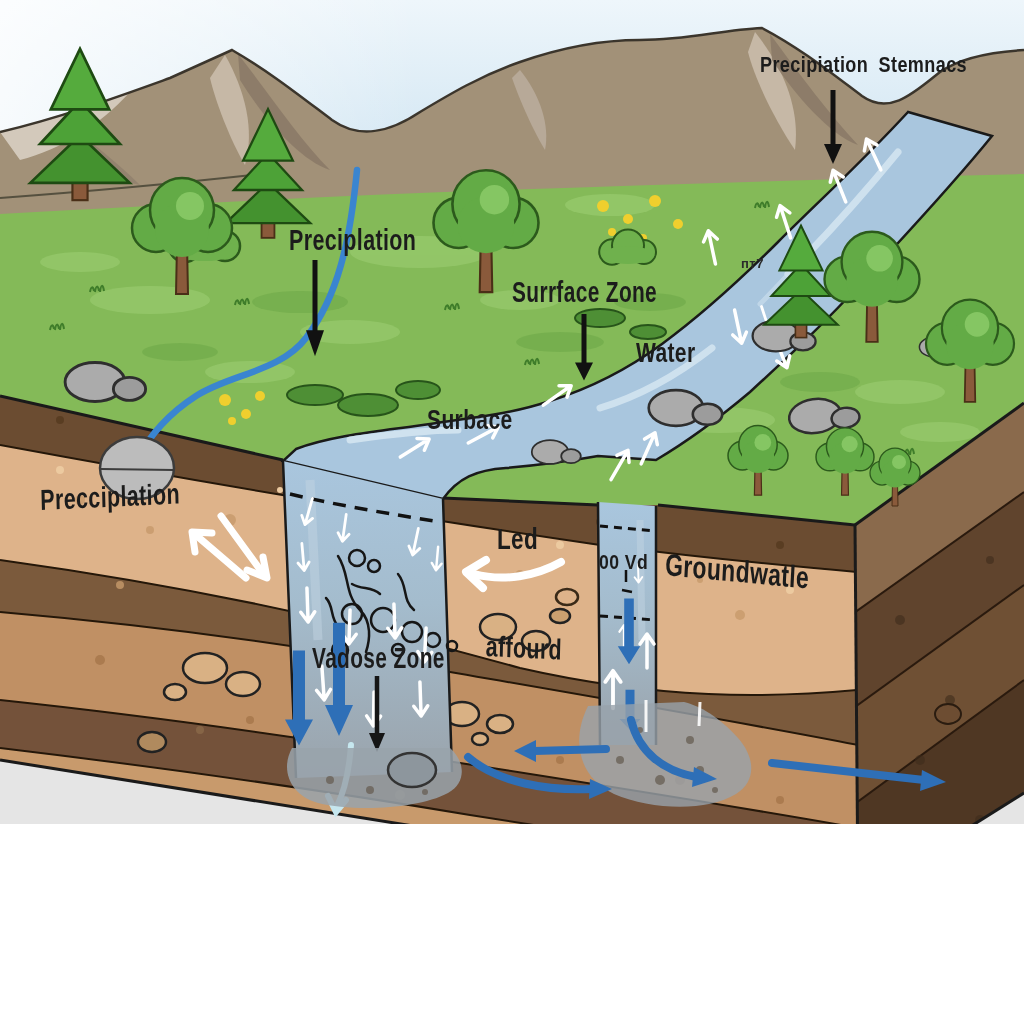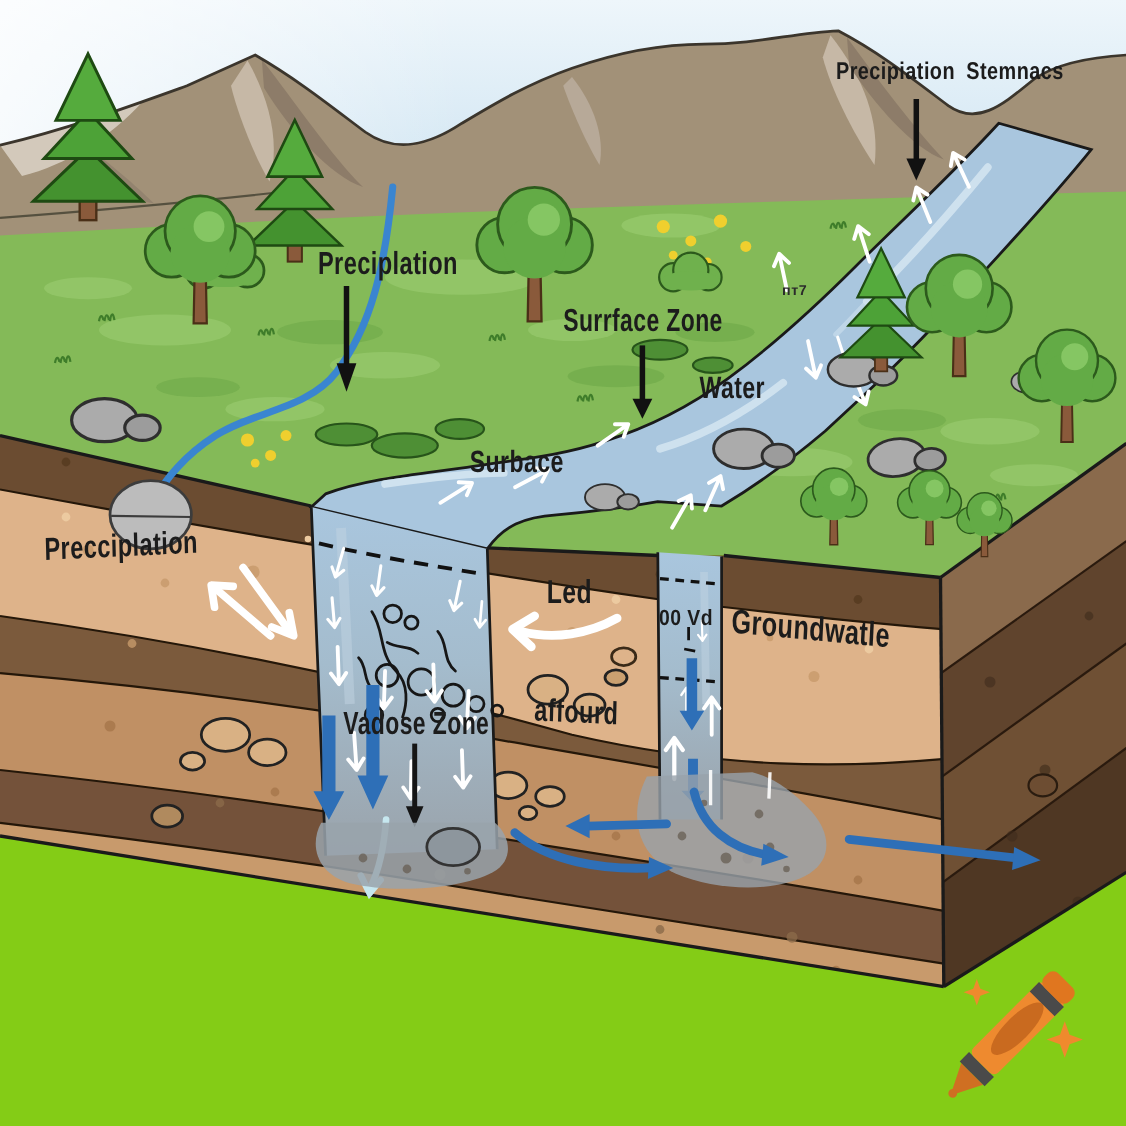--- a/index.html
+++ b/index.html
@@ -1,17 +1,17 @@
 <!DOCTYPE html>
 <html><head>
 <meta charset="utf-8">
 <style>
   html,body{margin:0;padding:0;background:#ffffff;}
-  .stage{position:relative;width:1024px;height:1024px;overflow:hidden;
-         font-family:"Liberation Sans",sans-serif;background:#84cc16;}
+  .stage{position:relative;width:1024px;height:824px;overflow:hidden;
+         font-family:"Liberation Sans",sans-serif;background:#e5e5e5;}
   .stage svg{position:absolute;left:0;top:0;}
   .lbl{position:absolute;font-weight:bold;color:#1c1c1c;white-space:nowrap;
        transform-origin:0 0;letter-spacing:.5px;line-height:1;}
   .caption{position:absolute;left:0;top:928px;width:1024px;text-align:center;
            font-weight:bold;color:#1d1d1d;}
   .cap-line{font-size:35px;transform:scaleX(.8);transform-origin:50% 0;
             letter-spacing:-.5px;line-height:1.14;}
 </style>
 </head>
 <body>
@@ -451,15 +451,15 @@
   <div class="lbl" style="left:289px;top:226px;font-size:29px;transform:scaleX(.74)">Preciplation</div>
   <div class="lbl" style="left:512px;top:278px;font-size:29px;transform:scaleX(.72)">Surrface Zone</div>
   <div class="lbl" style="left:636px;top:339px;font-size:28px;transform:scaleX(.75)">Water</div>
   <div class="lbl" style="left:427px;top:406px;font-size:28px;transform:scaleX(.75)">Surbace</div>
   <div class="lbl" style="left:40px;top:486px;font-size:29px;transform:scaleX(.74) rotate(-2deg)">Precciplation</div>
   <div class="lbl" style="left:497px;top:524px;font-size:30px;transform:scaleX(.75)">Led</div>
   <div class="lbl" style="left:599px;top:552px;font-size:20px;transform:scaleX(.88)">00 Vd</div>
   <div class="lbl" style="left:666px;top:549px;font-size:31px;transform:scaleX(.74) rotate(4deg)">Groundwatle</div>
   <div class="lbl" style="left:312px;top:644px;font-size:29px;transform:scaleX(.72)">Vadose Zone</div>
   <div class="lbl" style="left:486px;top:632px;font-size:29px;transform:scaleX(.74) rotate(2deg)">affourd</div>
-  <div class="lbl" style="left:711px;top:257px;font-size:13px;color:#2b2b2b">пт7</div>
+  <div class="lbl" style="left:741px;top:257px;font-size:13px;color:#2b2b2b">пт7</div>
 
 </div>
 
 </body></html>

